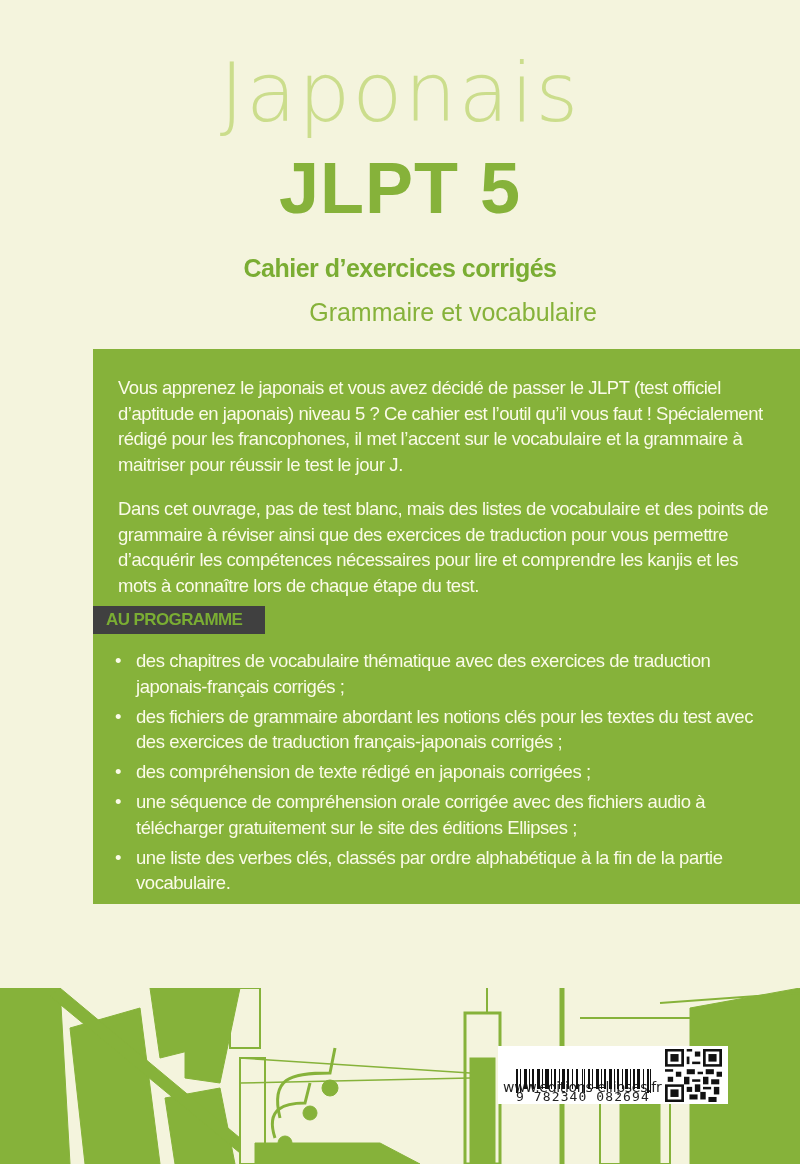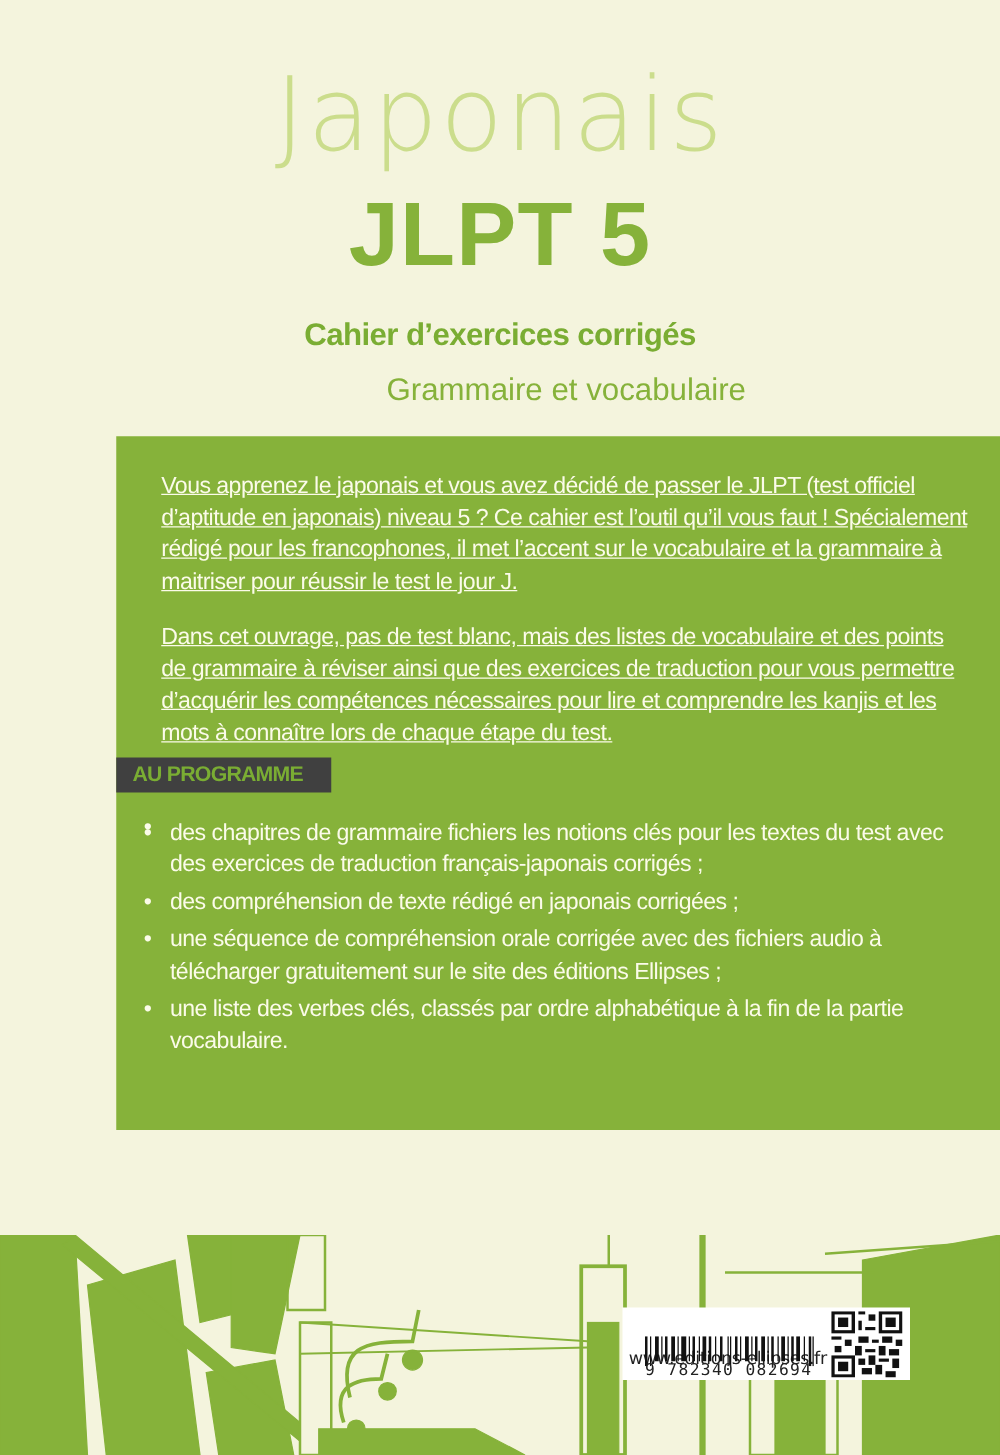--- a/index.html
+++ b/index.html
@@ -29,21 +29,21 @@
   }
   .green-box {
     position:absolute; left:93px; top:349px; width:707px; height:555px;
     background:#86b23a;
   }
   .intro {
     position:absolute; left:118px; top:375px; width:660px;
     color:#fbfbe9; font-size:18.5px; line-height:25.5px;
     letter-spacing:-0.45px;
   }
-  .intro p { margin:0 0 19px 11px;text-decoration:underline; }
+  .intro p { margin:0 0 19px 0; }
   .prog-tag {
     position:absolute; left:93px; top:606px; width:172px; height:28px;
     background:#404040; color:#7aad33; font-weight:bold; font-size:17px;
     line-height:28px; padding-left:13px; box-sizing:border-box; letter-spacing:-0.6px;
   }
   .prog-list {
     position:absolute; left:113px; top:648px; width:672px; margin:0; padding:0;
     list-style:none; color:#fbfbe9; font-size:18.5px; line-height:25.5px; letter-spacing:-0.45px;
   }
   .prog-list li { position:relative; padding-left:23px; margin-bottom:4.5px; }
@@ -75,22 +75,22 @@
 <div class="green-box"></div>
 
 <div class="intro">
   <p>Vous apprenez le japonais et vous avez décidé de passer le JLPT (test officiel d’aptitude en japonais) niveau 5 ? Ce cahier est l’outil qu’il vous faut ! Spécialement rédigé pour les francophones, il met l’accent sur le vocabulaire et la grammaire à maitriser pour réussir le test le jour J.</p>
   <p>Dans cet ouvrage, pas de test blanc, mais des listes de vocabulaire et des points de grammaire à réviser ainsi que des exercices de traduction pour vous permettre d’acquérir les compétences nécessaires pour lire et comprendre les kanjis et les mots à connaître lors de chaque étape du test.</p>
 </div>
 
 <div class="prog-tag">AU PROGRAMME</div>
 
 <ul class="prog-list">
-  <li><span class="bullet">•</span></li>
-  <li><span class="bullet">•</span><span>des chapitres de grammaire fichiers les notions clés pour les textes du test avec des exercices de traduction français-japonais corrigés ;</span></li>
+  <li><span class="bullet">•</span><span>des chapitres de vocabulaire thématique avec des exercices de traduction japonais-français corrigés ;</span></li>
+  <li><span class="bullet">•</span><span>des fichiers de grammaire abordant les notions clés pour les textes du test avec des exercices de traduction français-japonais corrigés ;</span></li>
   <li><span class="bullet">•</span><span>des compréhension de texte rédigé en japonais corrigées ;</span></li>
   <li><span class="bullet">•</span><span>une séquence de compréhension orale corrigée avec des fichiers audio à télécharger gratuitement sur le site des éditions Ellipses ;</span></li>
   <li><span class="bullet">•</span><span>une liste des verbes clés, classés par ordre alphabétique à la fin de la partie vocabulaire.</span></li>
 </ul>
 
 <svg class="illus" viewBox="0 0 800 176" preserveAspectRatio="none">
   <g fill="#86b23a" stroke="#86b23a">
 
     <polygon points="0,0 60,0 70,176 0,176"></polygon>
     <polygon points="70,40 140,20 160,176 85,176"></polygon>

